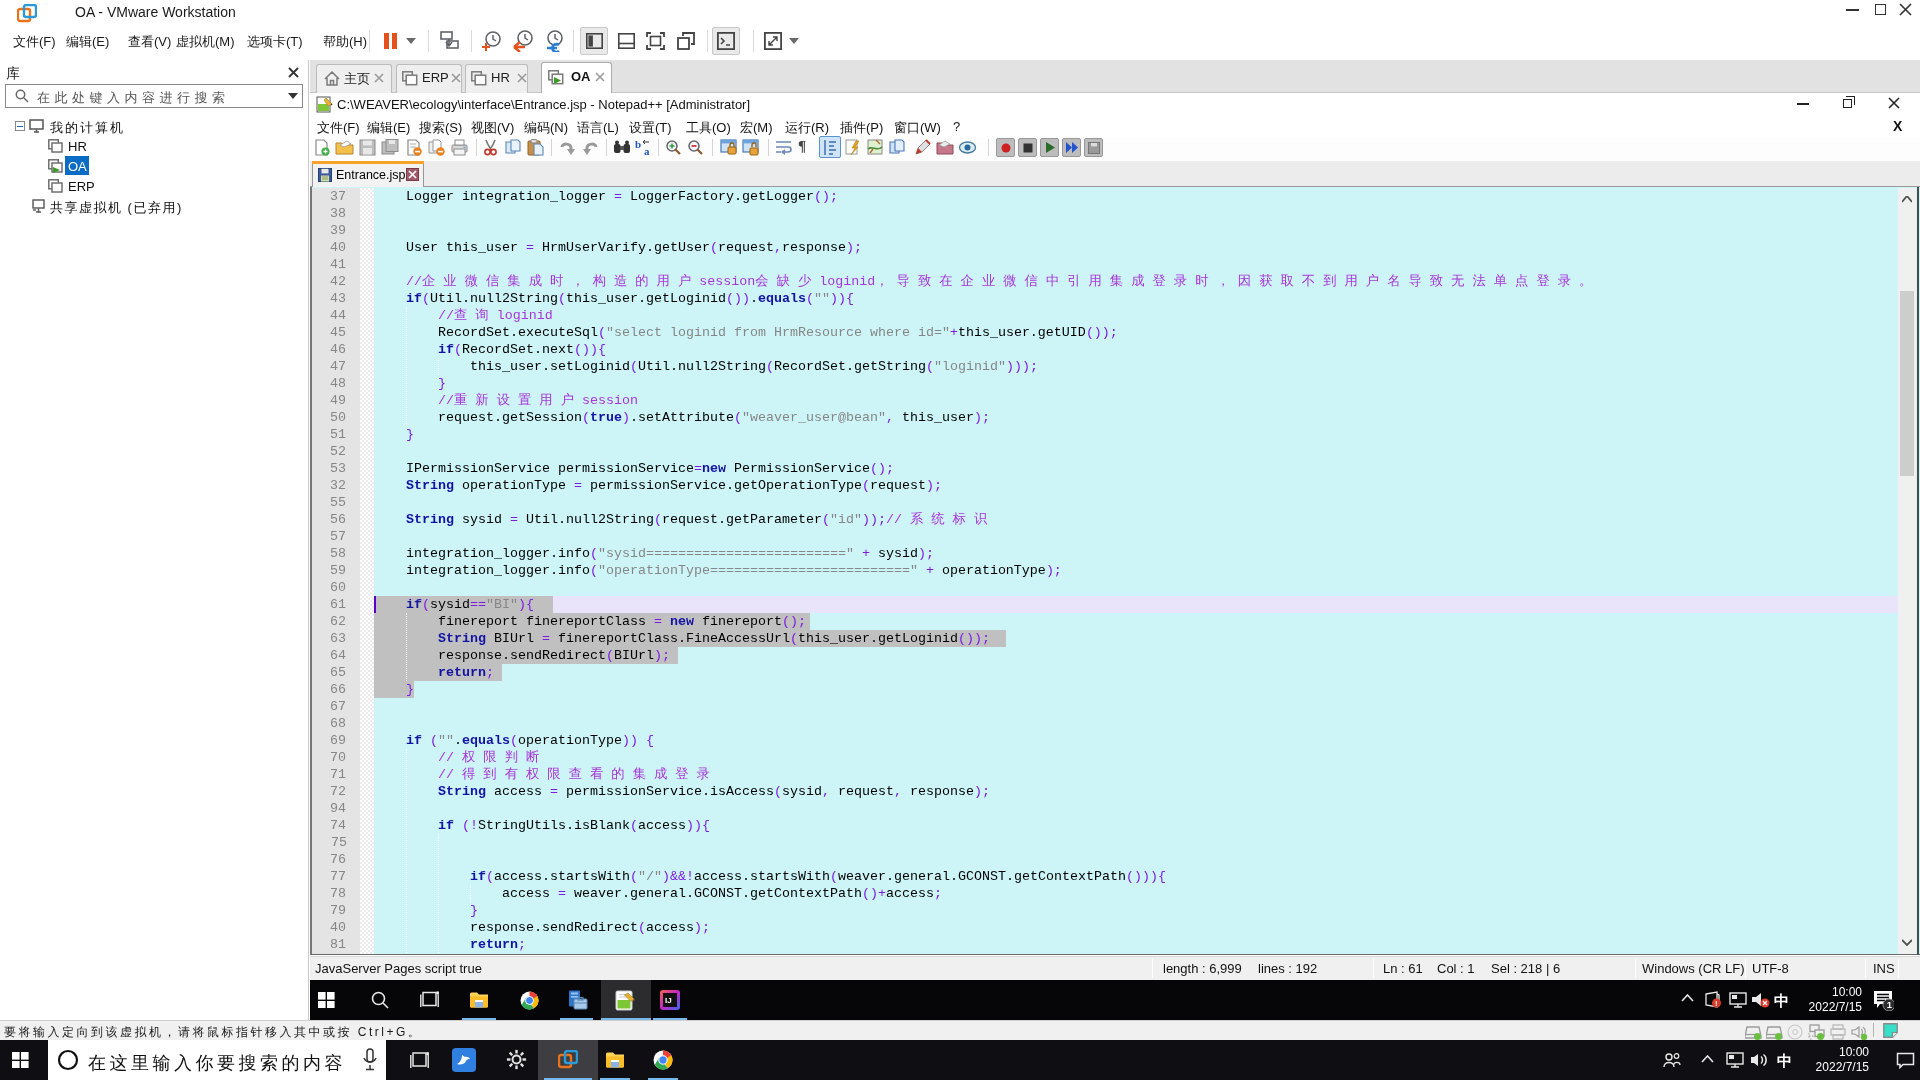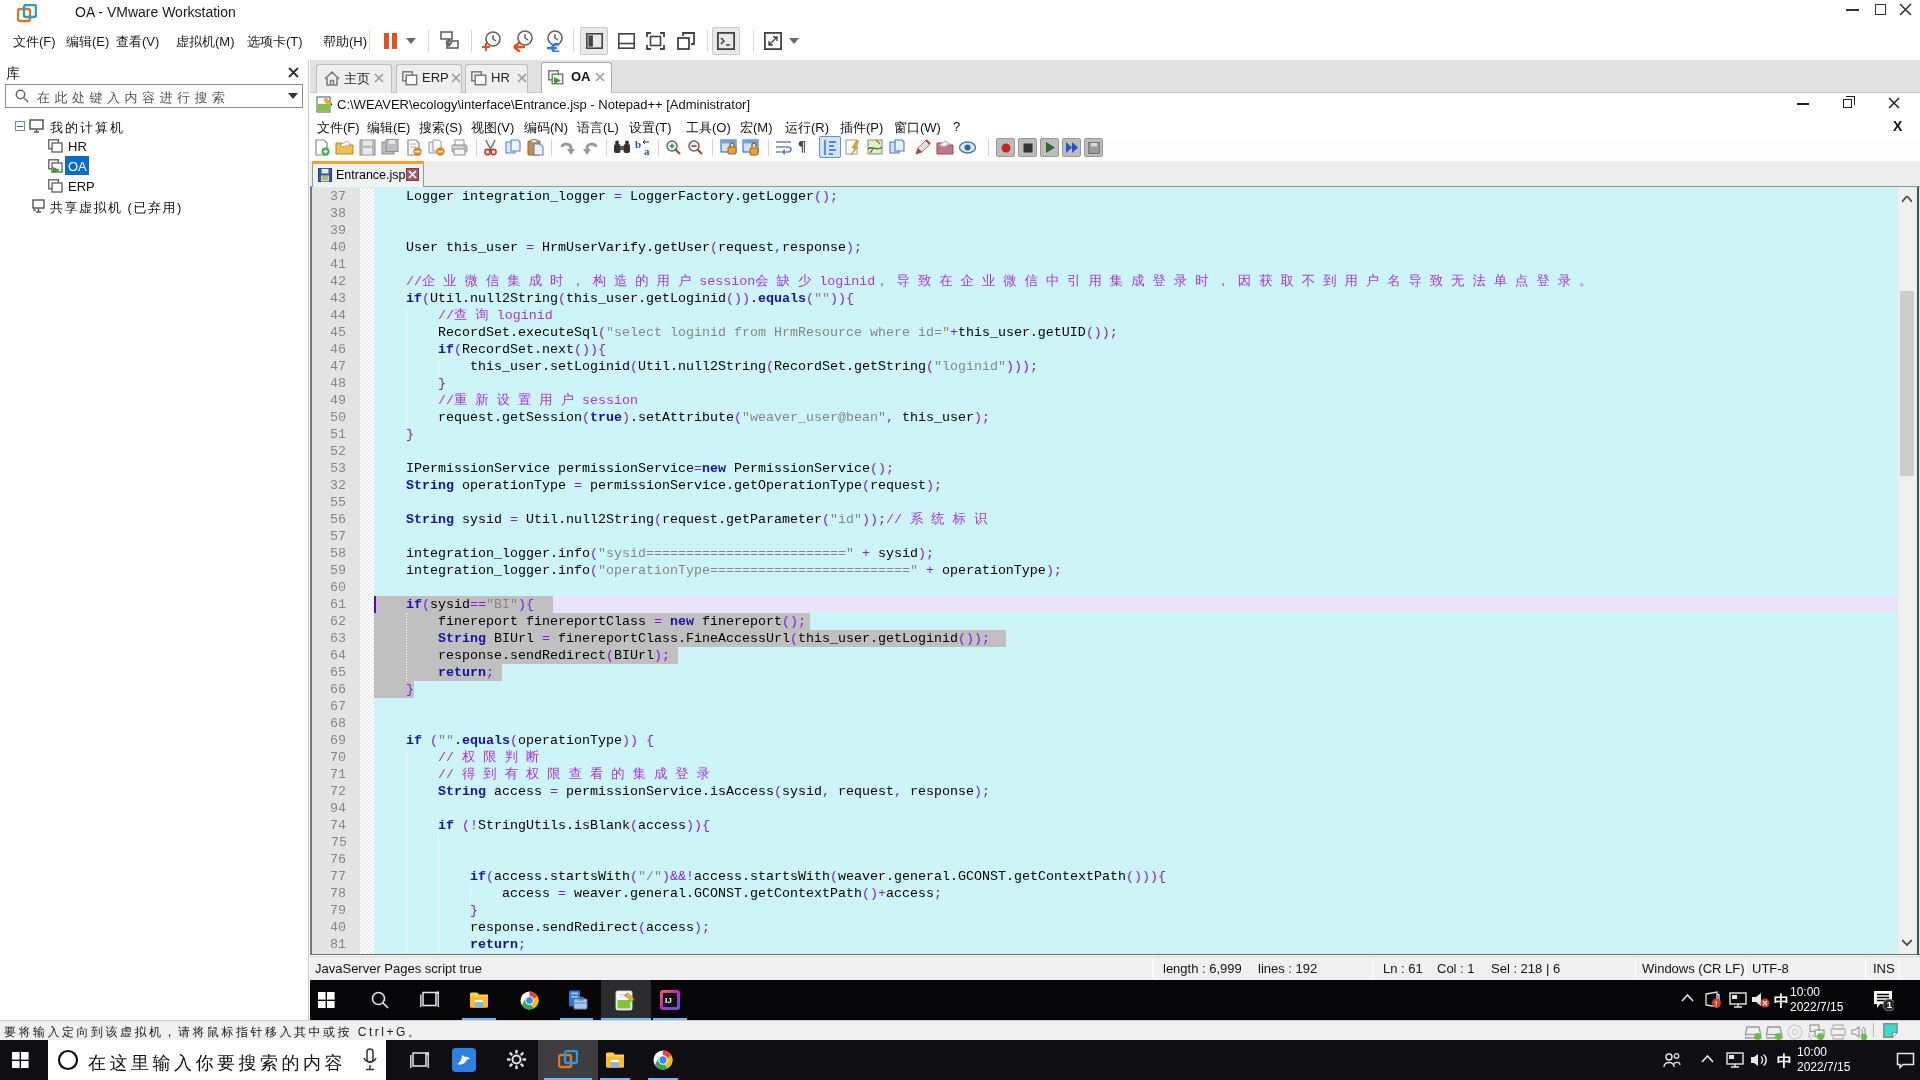--- a/index.html
+++ b/index.html
@@ -28,21 +28,21 @@
 .cjk{letter-spacing:8px}
 .guide{position:absolute;width:1px;border-left:1px dotted #fff}
 #scrollbar{left:1898px;top:188px;width:18px;height:766px;background:#f0f0f0}
 #npp-status{left:310px;top:956px;width:1610px;height:24px;background:#f0f0f0;border-top:1px solid #d8d8d8;font-size:13px;color:#111}
 .st{position:absolute;top:4px}
 .sep{position:absolute;top:2px;width:1px;height:19px;background:#c8c8c8;border-right:1px solid #fff}
 
 #vmtaskbar{left:310px;top:980px;width:1610px;height:40px;background:#060608}
 #vmstatus{left:0;top:1020px;width:1920px;height:20px;background:#f0f0f0;border-top:1px solid #cfcfcf;font-size:12px;color:#1a1a1a}
 #hosttaskbar{left:0;top:1040px;width:1920px;height:40px;background:#0f0f13}
-.tbtime{color:#fff;font-size:12px;line-height:15px;text-align:left}
+.tbtime{color:#fff;font-size:12px;line-height:15px;text-align:right}
 .under{position:absolute;height:2px;background:#76b9ed}
 </style></head>
 <body>
 <div class="ab" id="titlebar"></div>
 <div class="ab" id="menurow"></div>
 <div class="ab" id="libpanel"></div>
 <div class="ab" id="tabbar">
 <div class="ab" style="left:6px;top:4px;width:76px;height:29px;background:#efefef;border:1px solid #bcbcbc;border-bottom:none;border-radius:3px 3px 0 0"></div>
 <svg class="ab" style="left:14px;top:11px" width="16" height="15" viewBox="0 0 16 15">
       <path d="M1 8 L8 1 L15 8 M3 7 L3 14 L13 14 L13 7 M6.5 14 L6.5 9.5 L9.5 9.5 L9.5 14" fill="none" stroke="#7a7a7a" stroke-width="1.5"></path>
@@ -217,21 +217,21 @@
 <rect x="7" y="1" width="12" height="12" rx="2" fill="none" stroke="#2a9bd8" stroke-width="2.4"></rect>
 </svg>
 <div class="ab" style="left:75px;top:4px;font-size:14px;color:#1a1a1a">OA - VMware Workstation</div>
 <div class="ab" style="left:1846px;top:9px;width:13px;height:2px;background:#333"></div>
 <div class="ab" style="left:1875px;top:4px;width:11px;height:11px;border:1.6px solid #333"></div>
 <svg class="ab" style="left:1899px;top:3px" width="13" height="13" viewBox="0 0 13 13">
       <path d="M1 1 L12 12 M12 1 L1 12" stroke="#333" stroke-width="1.6"></path>
     </svg>
 <div class="ab vmenu" style="left:13px">文件(F)</div>
     <div class="ab vmenu" style="left:66px">编辑(E)</div>
-    <div class="ab vmenu" style="left:116px">查看(V)</div>
+    <div class="ab vmenu" style="left:128px">查看(V)</div>
     <div class="ab vmenu" style="left:176px">虚拟机(M)</div>
     <div class="ab vmenu" style="left:247px">选项卡(T)</div>
     <div class="ab vmenu" style="left:323px">帮助(H)</div>
 <div class="ab" style="left:369px;top:30px;width:1px;height:22px;background:#d9d9d9"></div>
 <div class="ab" style="left:384px;top:33px;width:5px;height:16px;background:#e5511d"></div>
 <div class="ab" style="left:392px;top:33px;width:5px;height:16px;background:#e5511d"></div>
 <svg class="ab" style="left:406px;top:38px" width="11" height="7">
       <path d="M0 0 L10 0 L5 6 Z" fill="#6a6a6a"></path>
     </svg>
 <div class="ab" style="left:428px;top:30px;width:1px;height:22px;background:#d9d9d9"></div>

